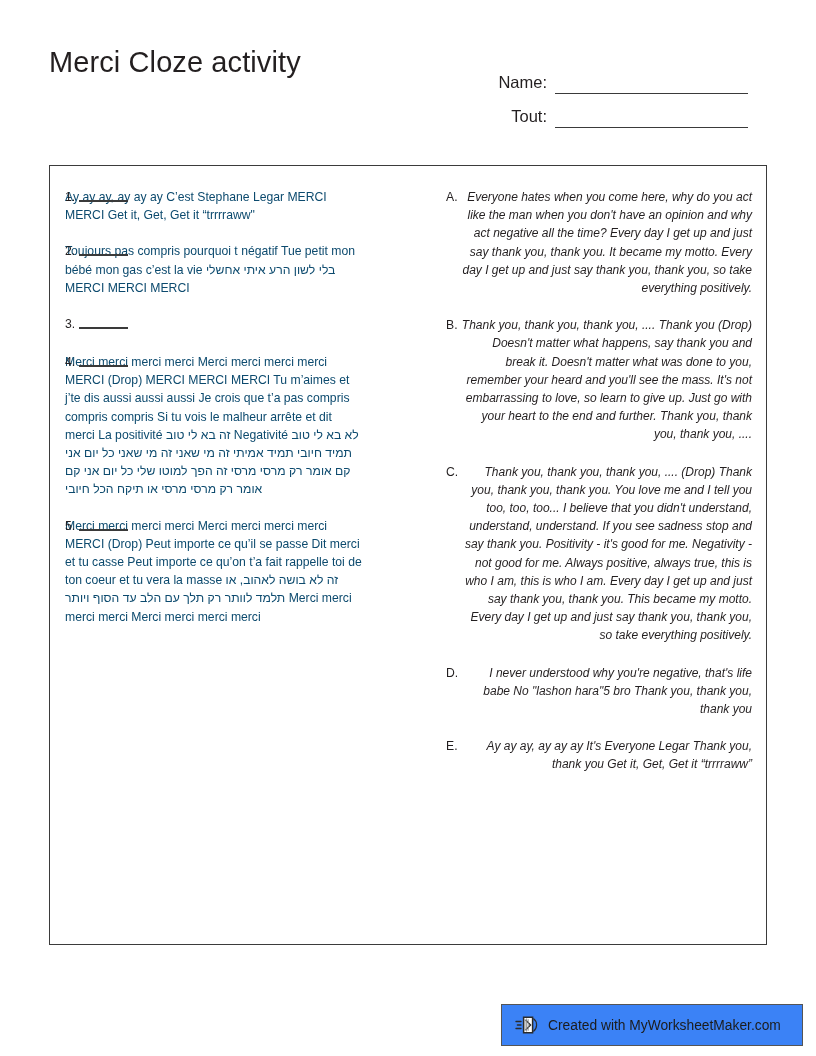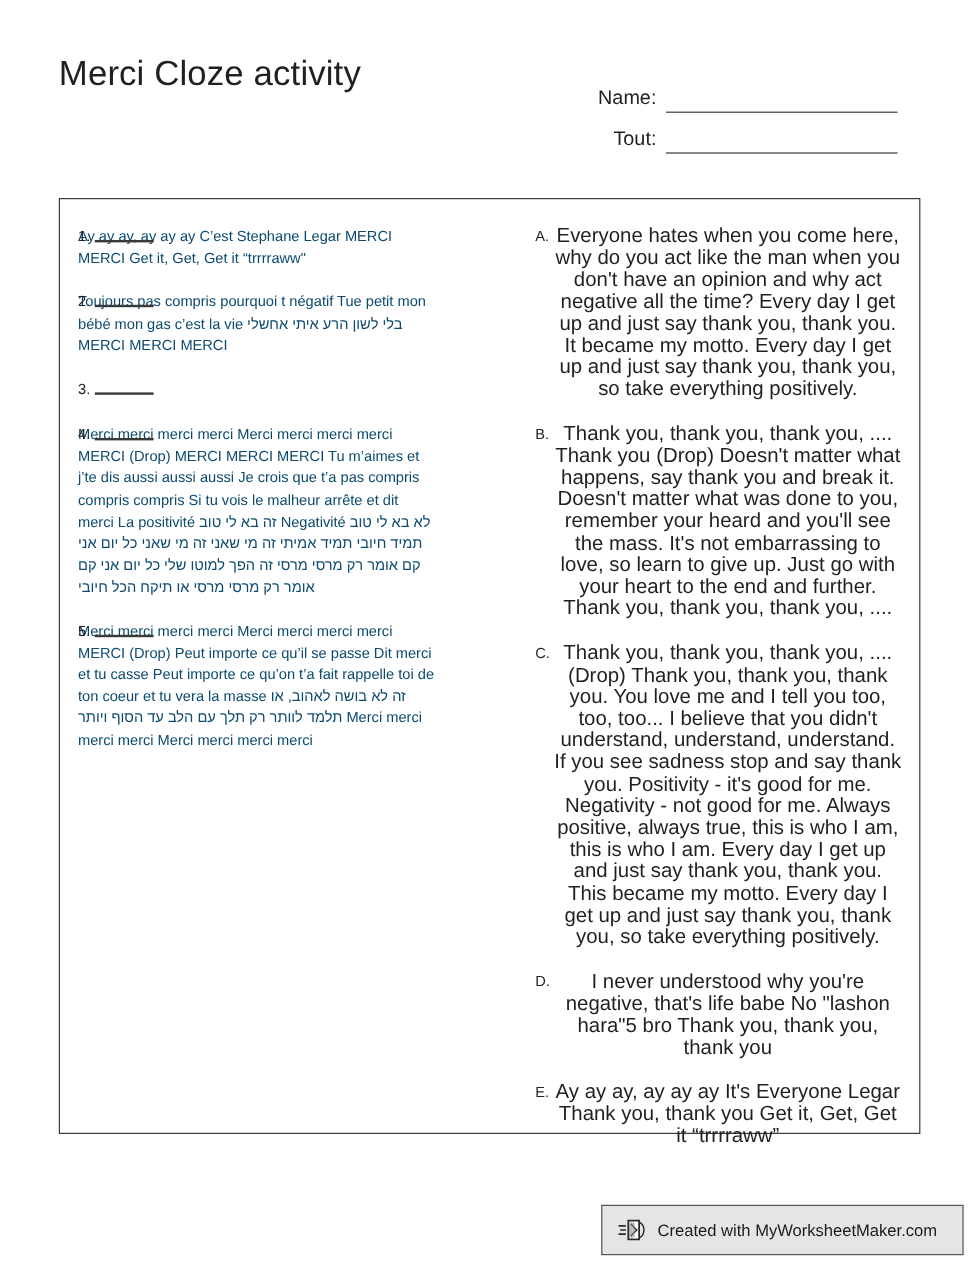--- a/index.html
+++ b/index.html
@@ -131,36 +131,37 @@
     position: absolute;
     left: 0;
     top: 0;
     width: 14px;
     font-size: 12.2px;
     line-height: 18.2px;
     color: #231f20;
   }
   .option-text {
     margin-left: 15px;
-    font-size: 17px;
+    font-size: 12px;
     line-height: 18.2px;
     color: #231f20;
-    text-align: center;
+    text-align: right;
+    font-style: italic;
   }
 
   
   .footer-badge {
     position: absolute;
     left: 501px;
     top: 1004px;
     width: 302px;
     height: 42px;
     border: 1.2px solid #555555;
     box-sizing: border-box;
-    background: #e5e5e5;
+    background: #3b82f6;
     display: flex;
     align-items: center;
     padding-left: 13px;
   }
   .badge-logo {
     width: 24px;
     height: 24px;
     flex: 0 0 24px;
     margin-right: 9px;
     display: block;

